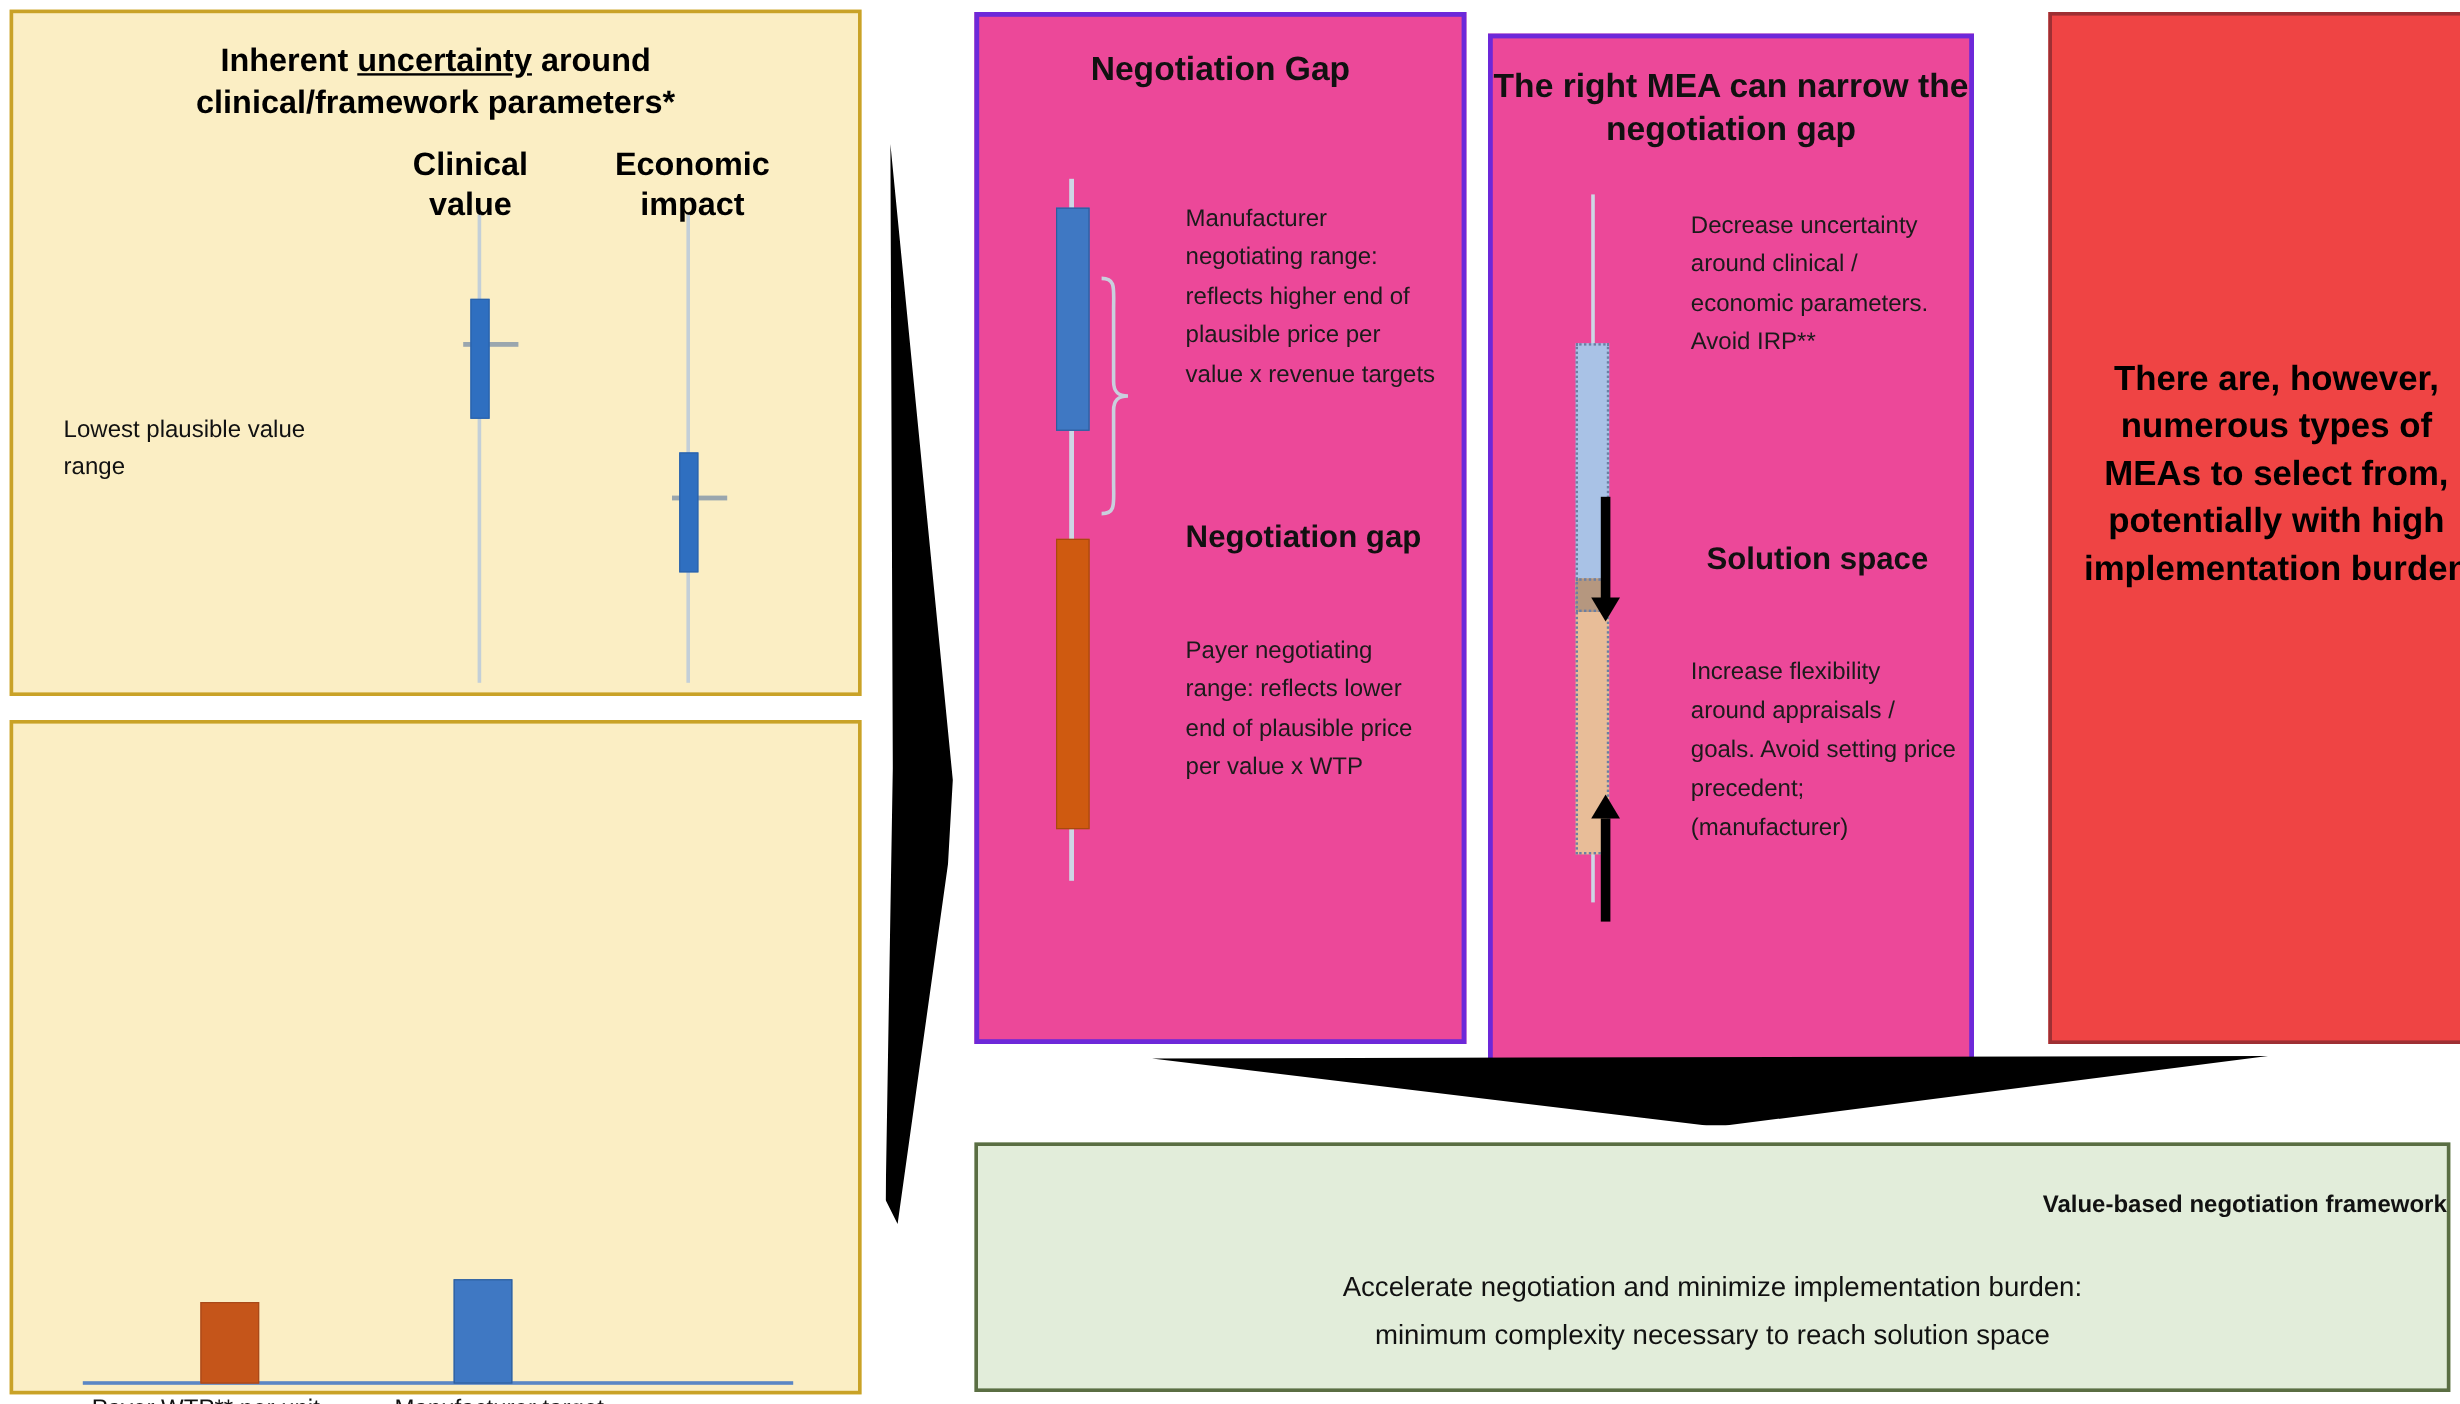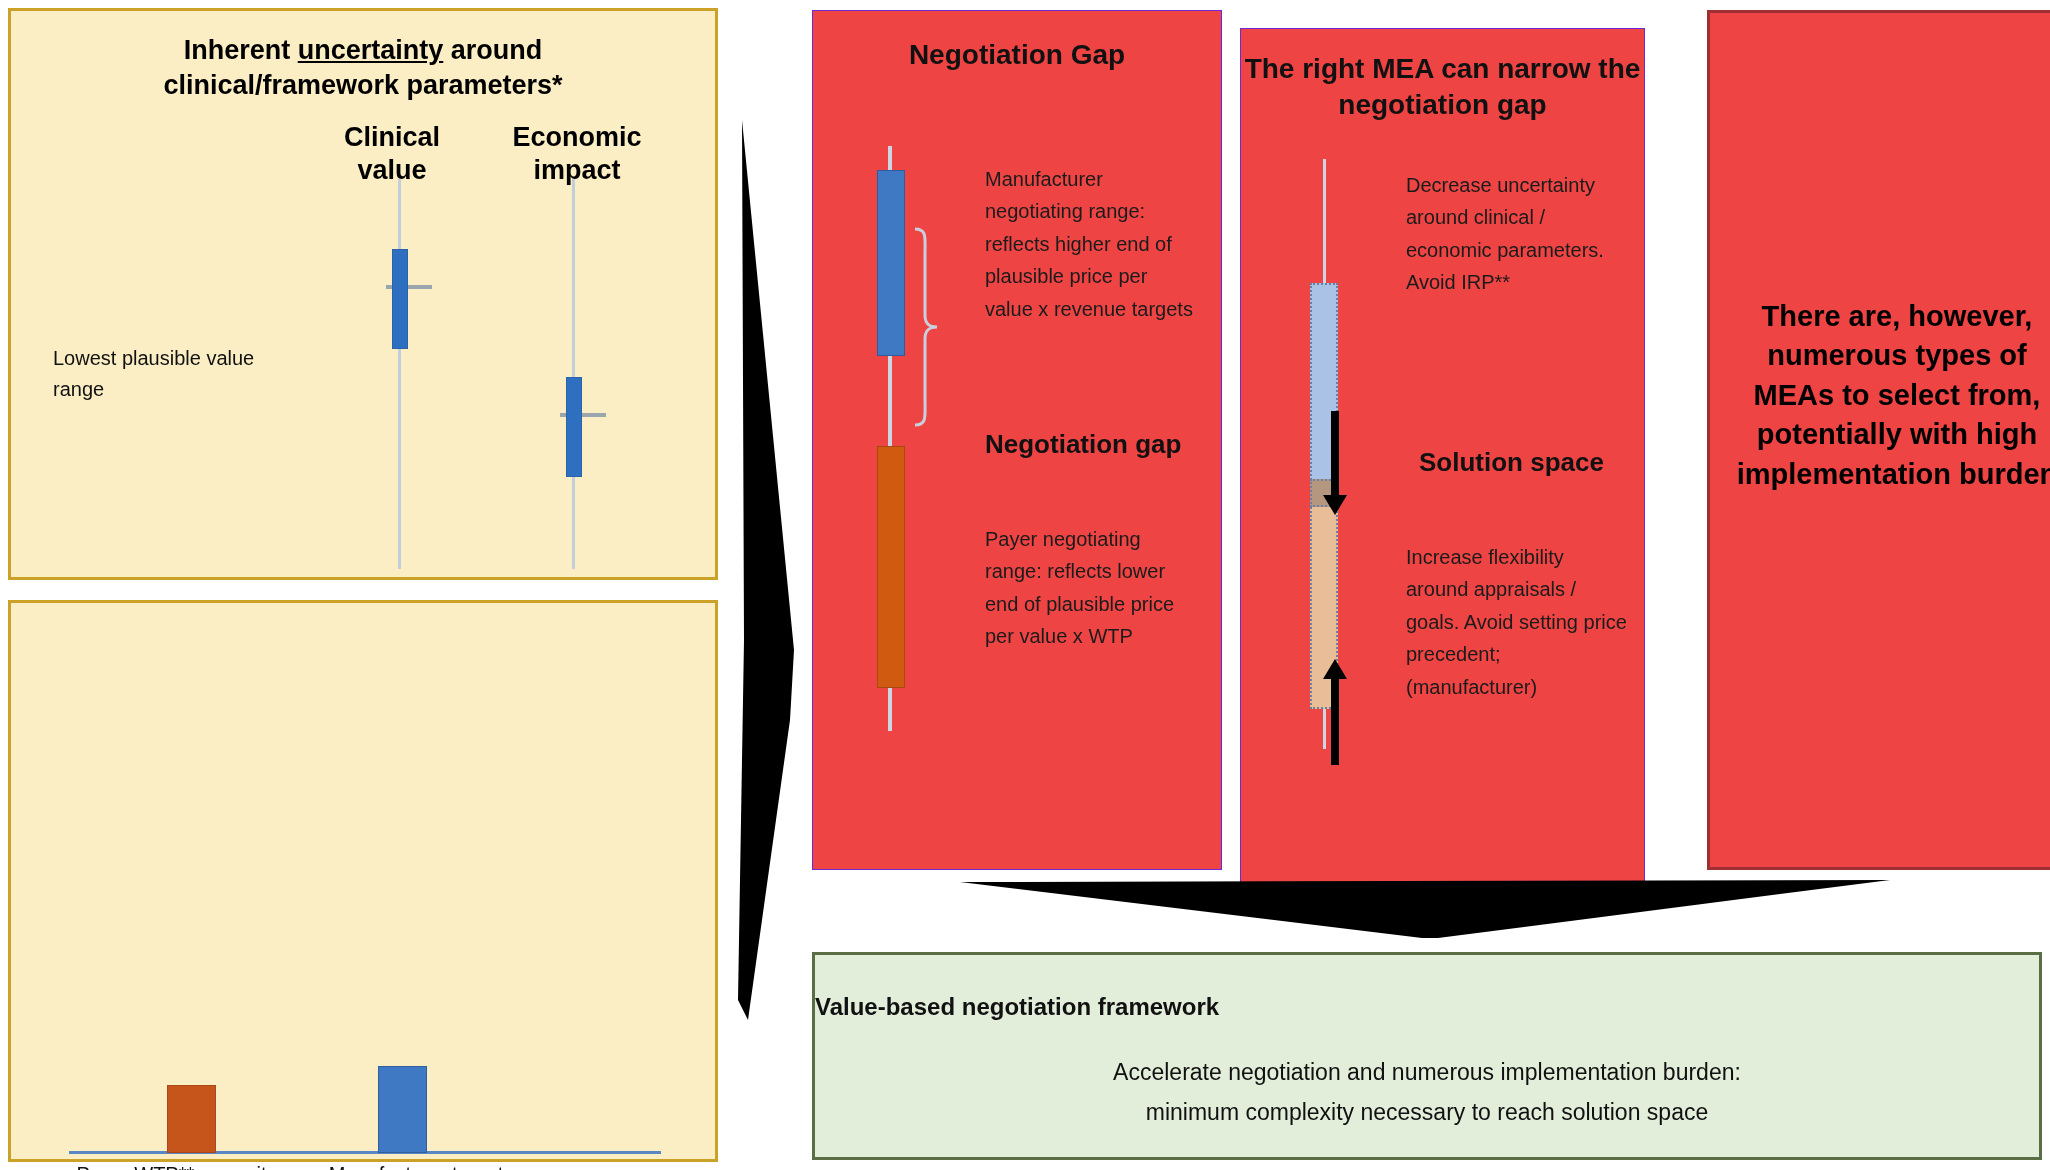--- a/index.html
+++ b/index.html
@@ -54,21 +54,21 @@
   #axis-top   {left:58px;top:548px;width:592px;}
   #bar-wtp    {left:156px;top:482px;width:47px;height:66px;}
   #bar-target {left:367px;top:463px;width:47px;height:85px;}
   #cap-wtp    {left:58px; top:556px;width:205px;}
   #cap-target {left:300px;top:556px;width:210px;}
 
   
   #chevron-left{position:absolute;left:738px;top:120px;width:62px;height:900px;}
 
   
-  .blue{background:#ef4444;border:1px solid #6d28d9;}
+  .blue{background:#ec4899;border:4px solid #6d28d9;}
   #panel-gap{left:812px;top:10px;width:410px;height:860px;}
   #panel-mea{left:1240px;top:28px;width:405px;height:860px;}
 
   .b-title{position:absolute;left:0;right:0;font-weight:bold;text-align:center;
            font-size:28px;line-height:1.3;color:#111;}
   #title-gap{top:26px;}
   #title-mea{top:22px;}
 
   .b-body{position:absolute;font-size:20px;line-height:1.62;color:#1b1b1b;}
   .b-sub{position:absolute;font-weight:bold;font-size:26px;color:#111;}
@@ -115,22 +115,22 @@
               background:#ef4444;border:3px solid #9e2f33;margin-left:45px;}
   #pink-text{position:absolute;left:22px;right:22px;top:284px;
              text-align:center;font-weight:bold;font-size:29px;line-height:1.36;}
 
   
   #arrow-down-big{position:absolute;left:960px;top:880px;width:930px;height:58px;}
 
   
   #panel-green{left:812px;top:952px;width:1230px;height:208px;
                background:#e2edda;border:3px solid #5a6e43;}
-  #green-title{position:absolute;left:0;right:0;top:38px;text-align:left;
-               font-weight:bold;font-size:24px;color:#111;}
+  #green-title{position:absolute;left:0;right:0;top:38px;text-align:right;
+               font-weight:bold;font-size:20px;color:#111;}
   #green-sub{position:absolute;left:0;right:0;top:98px;text-align:center;
              font-size:23px;line-height:1.72;color:#111;}
 </style>
 </head>
 <body>
 
 <div class="panel yellow" id="panel-uncertainty">
 
   <div class="y-title">
     <span>Inherent </span><span class="u-line">uncertainty</span><span> around</span><br>
@@ -217,16 +217,16 @@
 
 <div id="arrow-down-big">
   <svg width="930" height="58" viewBox="0 0 930 58" preserveAspectRatio="none">
     <polygon points="0,2 930,0 478,58 462,58" fill="#000000"></polygon>
   </svg>
 </div>
 
 <div class="panel" id="panel-green">
   <div id="green-title">Value-based negotiation framework</div>
   <div id="green-sub">
-    <span>Accelerate negotiation and numerous implementation burden:</span><br>
+    <span>Accelerate negotiation and minimize implementation burden:</span><br>
     <span>minimum complexity necessary to reach solution space</span>
   </div>
 </div>
 
 </body></html>

